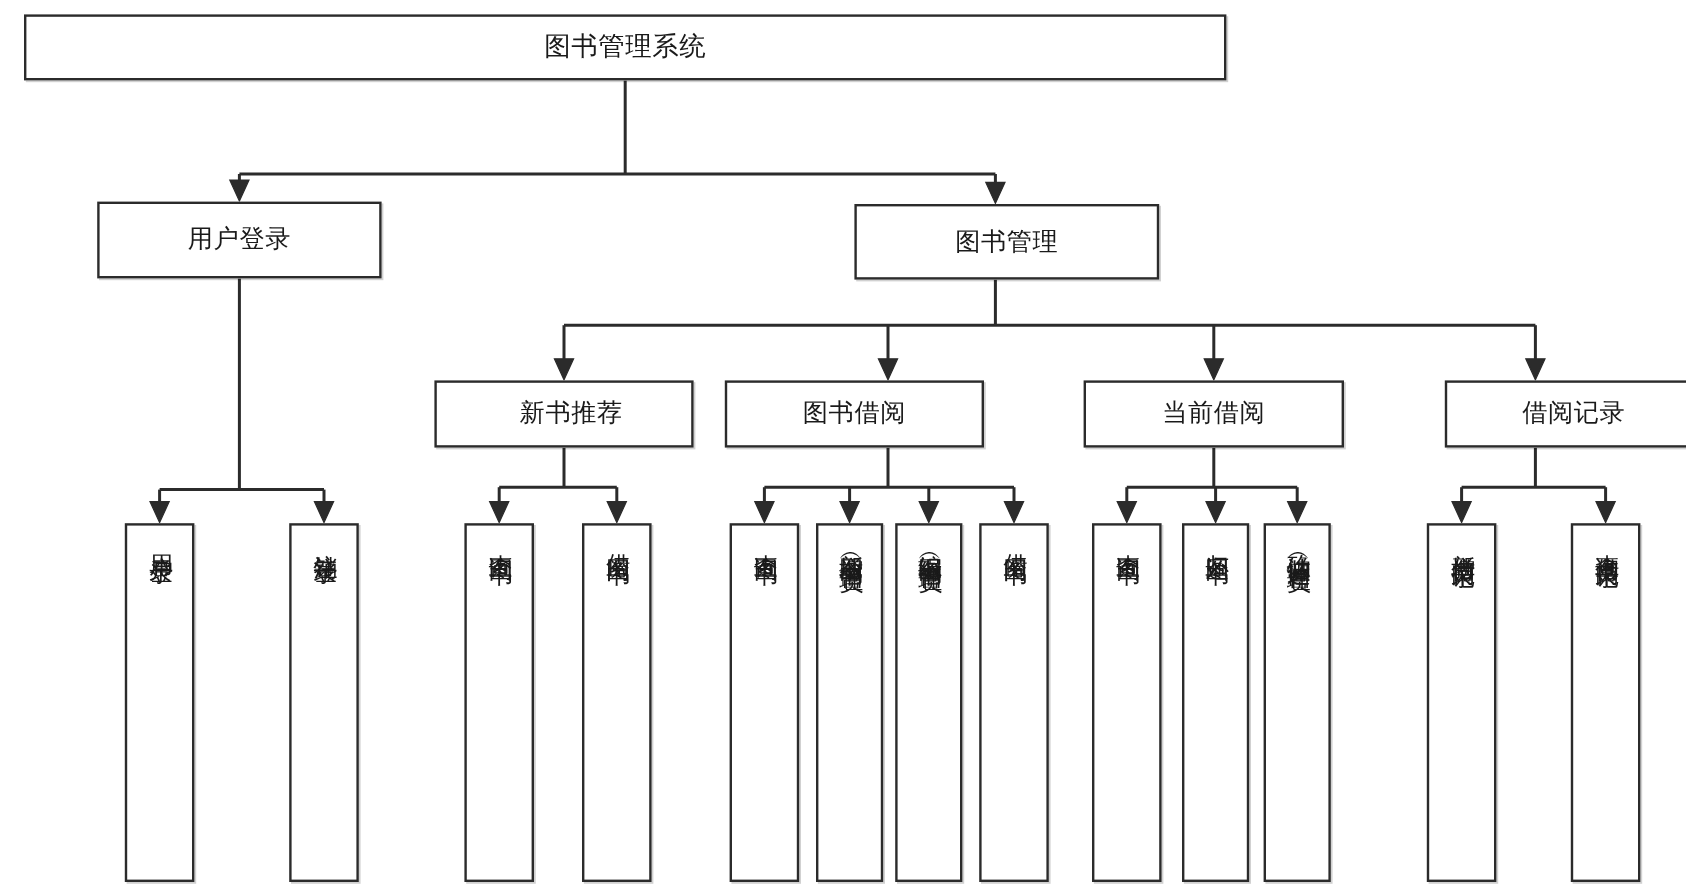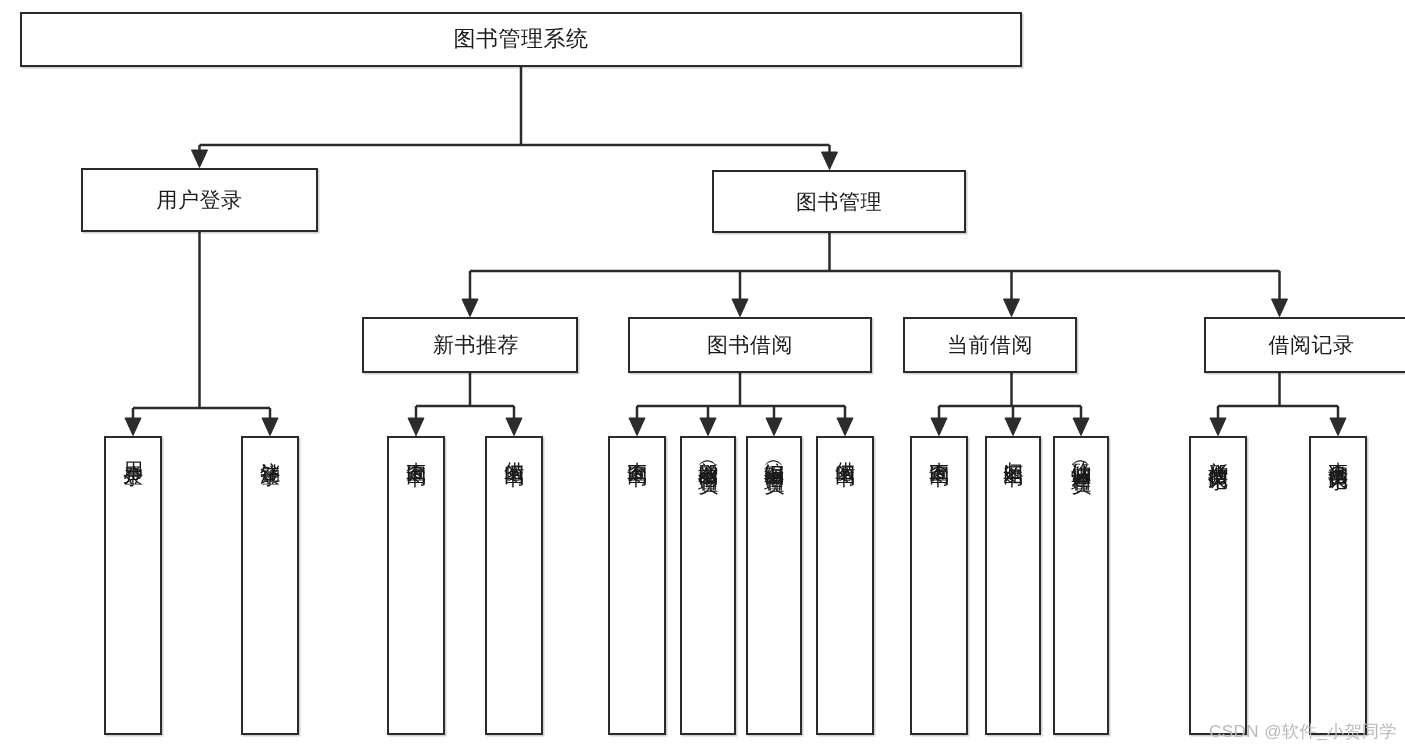--- a/index.html
+++ b/index.html
@@ -98,24 +98,24 @@
       </div>
       <div class="node h" style="left: 81px; top: 168px; width: 237px; height: 64px;">
         <span class="label">用户登录</span>
       </div>
       <div class="node h" style="left: 712px; top: 170px; width: 254px; height: 63px;">
         <span class="label">图书管理</span>
       </div>
       <div class="node h" style="left: 362px; top: 317px; width: 216px; height: 56px; padding-left: 12px;">
         <span class="label">新书推荐</span>
       </div>
-      <div class="node h" style="left: 628px; top: 317px; width: 244px; height: 56px;">
+      <div class="node h" style="left: 604px; top: 317px; width: 216px; height: 56px;">
         <span class="label">图书借阅</span>
       </div>
-      <div class="node h" style="left: 903px; top: 317px; width: 174px; height: 56px;">
+      <div class="node h" style="left: 903px; top: 317px; width: 217px; height: 56px;">
         <span class="label">当前借阅</span>
       </div>
       <div class="node h" style="left: 1172px; top: 317px; width: 215px; height: 56px; margin-left: 32px;">
         <span class="label">借阅记录</span>
       </div>
       <div class="node v" style="left: 104px; top: 436px; width: 58px; height: 299px;">
         <span class="label">用户登录</span>
       </div>
       <div class="node v" style="left: 241px; top: 436px; width: 58px; height: 299px;">
         <span class="label">注销登录</span>
@@ -147,14 +147,13 @@
       <div class="node v" style="left: 1053px; top: 436px; width: 56px; height: 299px;">
         <span class="label">确认归还（管理员）</span>
       </div>
       <div class="node v" style="left: 1189px; top: 436px; width: 58px; height: 299px;">
         <span class="label">新增借阅记录</span>
       </div>
       <div class="node v" style="left: 1309px; top: 436px; width: 58px; height: 299px;">
         <span class="label">查询借阅记录</span>
       </div>
     </div>
-  <div id="watermark">CSDN @软件_小贺同学</div>
 </div>
 
 </body></html>

